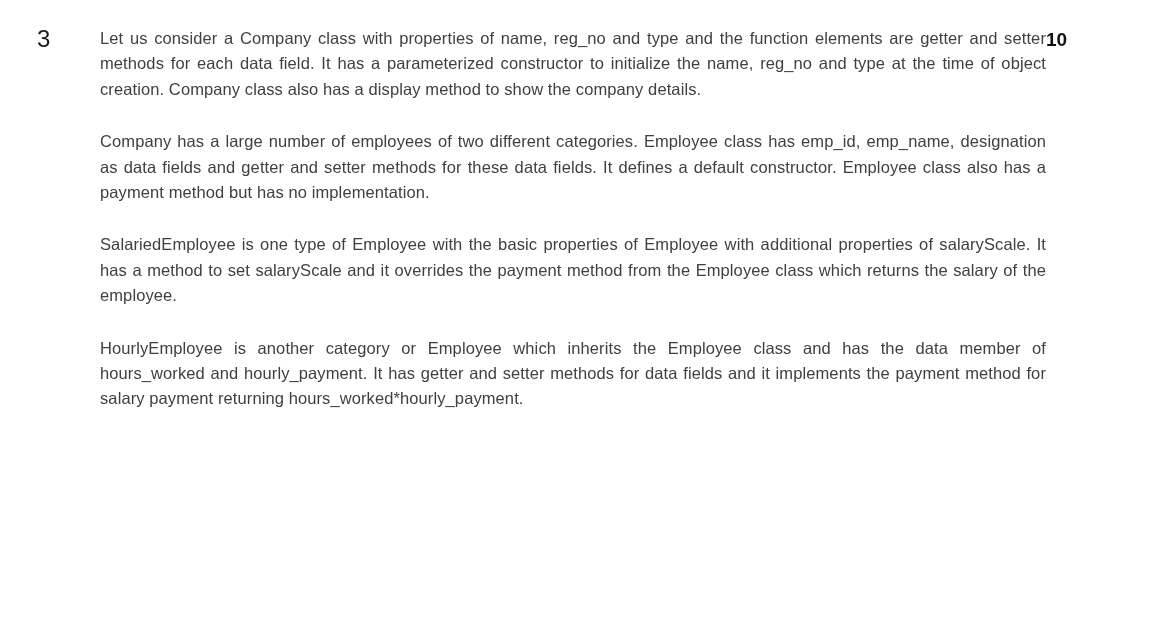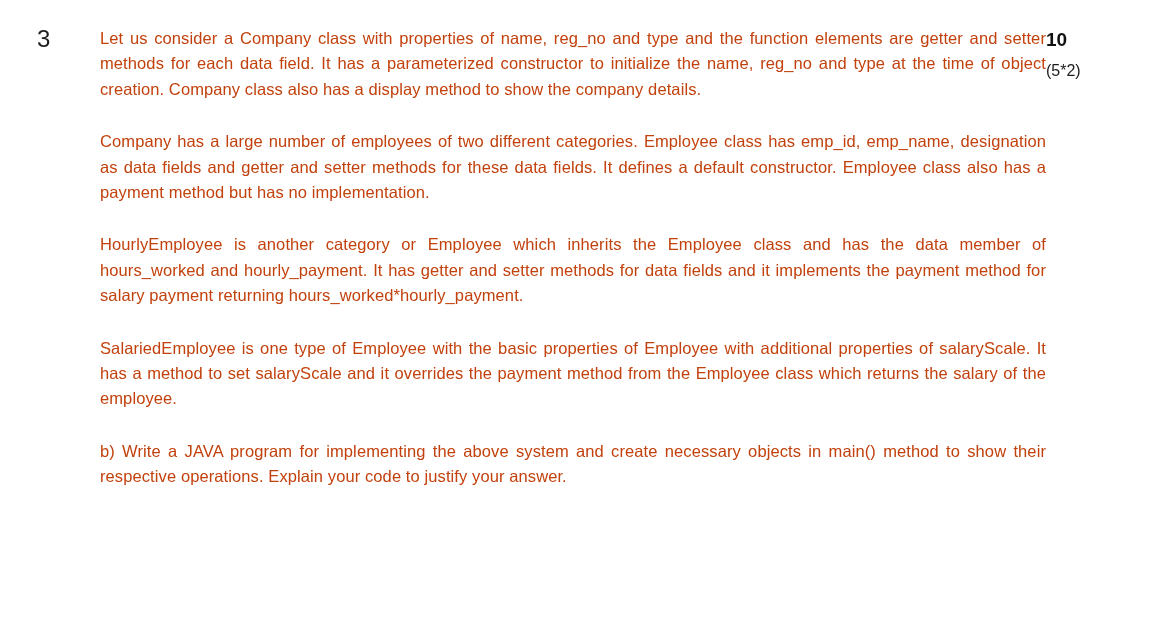--- a/index.html
+++ b/index.html
@@ -35,21 +35,21 @@
   .content-col {
     width: 946px;
     flex: 0 0 auto;
   }
   .content-col p {
     margin: 0 0 27px 0;
     font-size: 16.5px;
     line-height: 25.4px;
     text-align: justify;
     letter-spacing: 0.1px;
-    color: #c2410c;
+    color: #404040;
   }
   .content-col p:last-child {
     margin-bottom: 0;
   }
   .marks-col {
     flex: 1 1 auto;
     text-align: left;
     padding-top: 2px;
   }
   .marks-total {
@@ -71,23 +71,21 @@
 
 <div class="page">
 
   <div class="qnum-col">
     <div class="qnum">3</div>
   </div>
 
   <div class="content-col">
     <p>Let us consider a Company class with properties of name, reg_no and type and the function elements are getter and setter methods for each data field. It has a parameterized constructor to initialize the name, reg_no and type at the time of object creation. Company class also has a display method to show the company details.</p>
     <p>Company has a large number of employees of two different categories. Employee class has emp_id, emp_name, designation as data fields and getter and setter methods for these data fields. It defines a default constructor. Employee class also has a payment method but has no implementation.</p>
+    <p>SalariedEmployee is one type of Employee with the basic properties of Employee with additional properties of salaryScale. It has a method to set salaryScale and it overrides the payment method from the Employee class which returns the salary of the employee.</p>
     <p>HourlyEmployee is another category or Employee which inherits the Employee class and has the data member of hours_worked and hourly_payment. It has getter and setter methods for data fields and it implements the payment method for salary payment returning hours_worked*hourly_payment.</p>
-    <p>SalariedEmployee is one type of Employee with the basic properties of Employee with additional properties of salaryScale. It has a method to set salaryScale and it overrides the payment method from the Employee class which returns the salary of the employee.</p>
-    <p>b)  Write a JAVA program for implementing the above system and create necessary objects in main() method to show their respective operations. Explain your code to justify your answer.</p>
   </div>
 
   <div class="marks-col">
     <div class="marks-total">10</div>
-    <div class="marks-split">(5*2)</div>
   </div>
 
 </div>
 
 </body></html>

